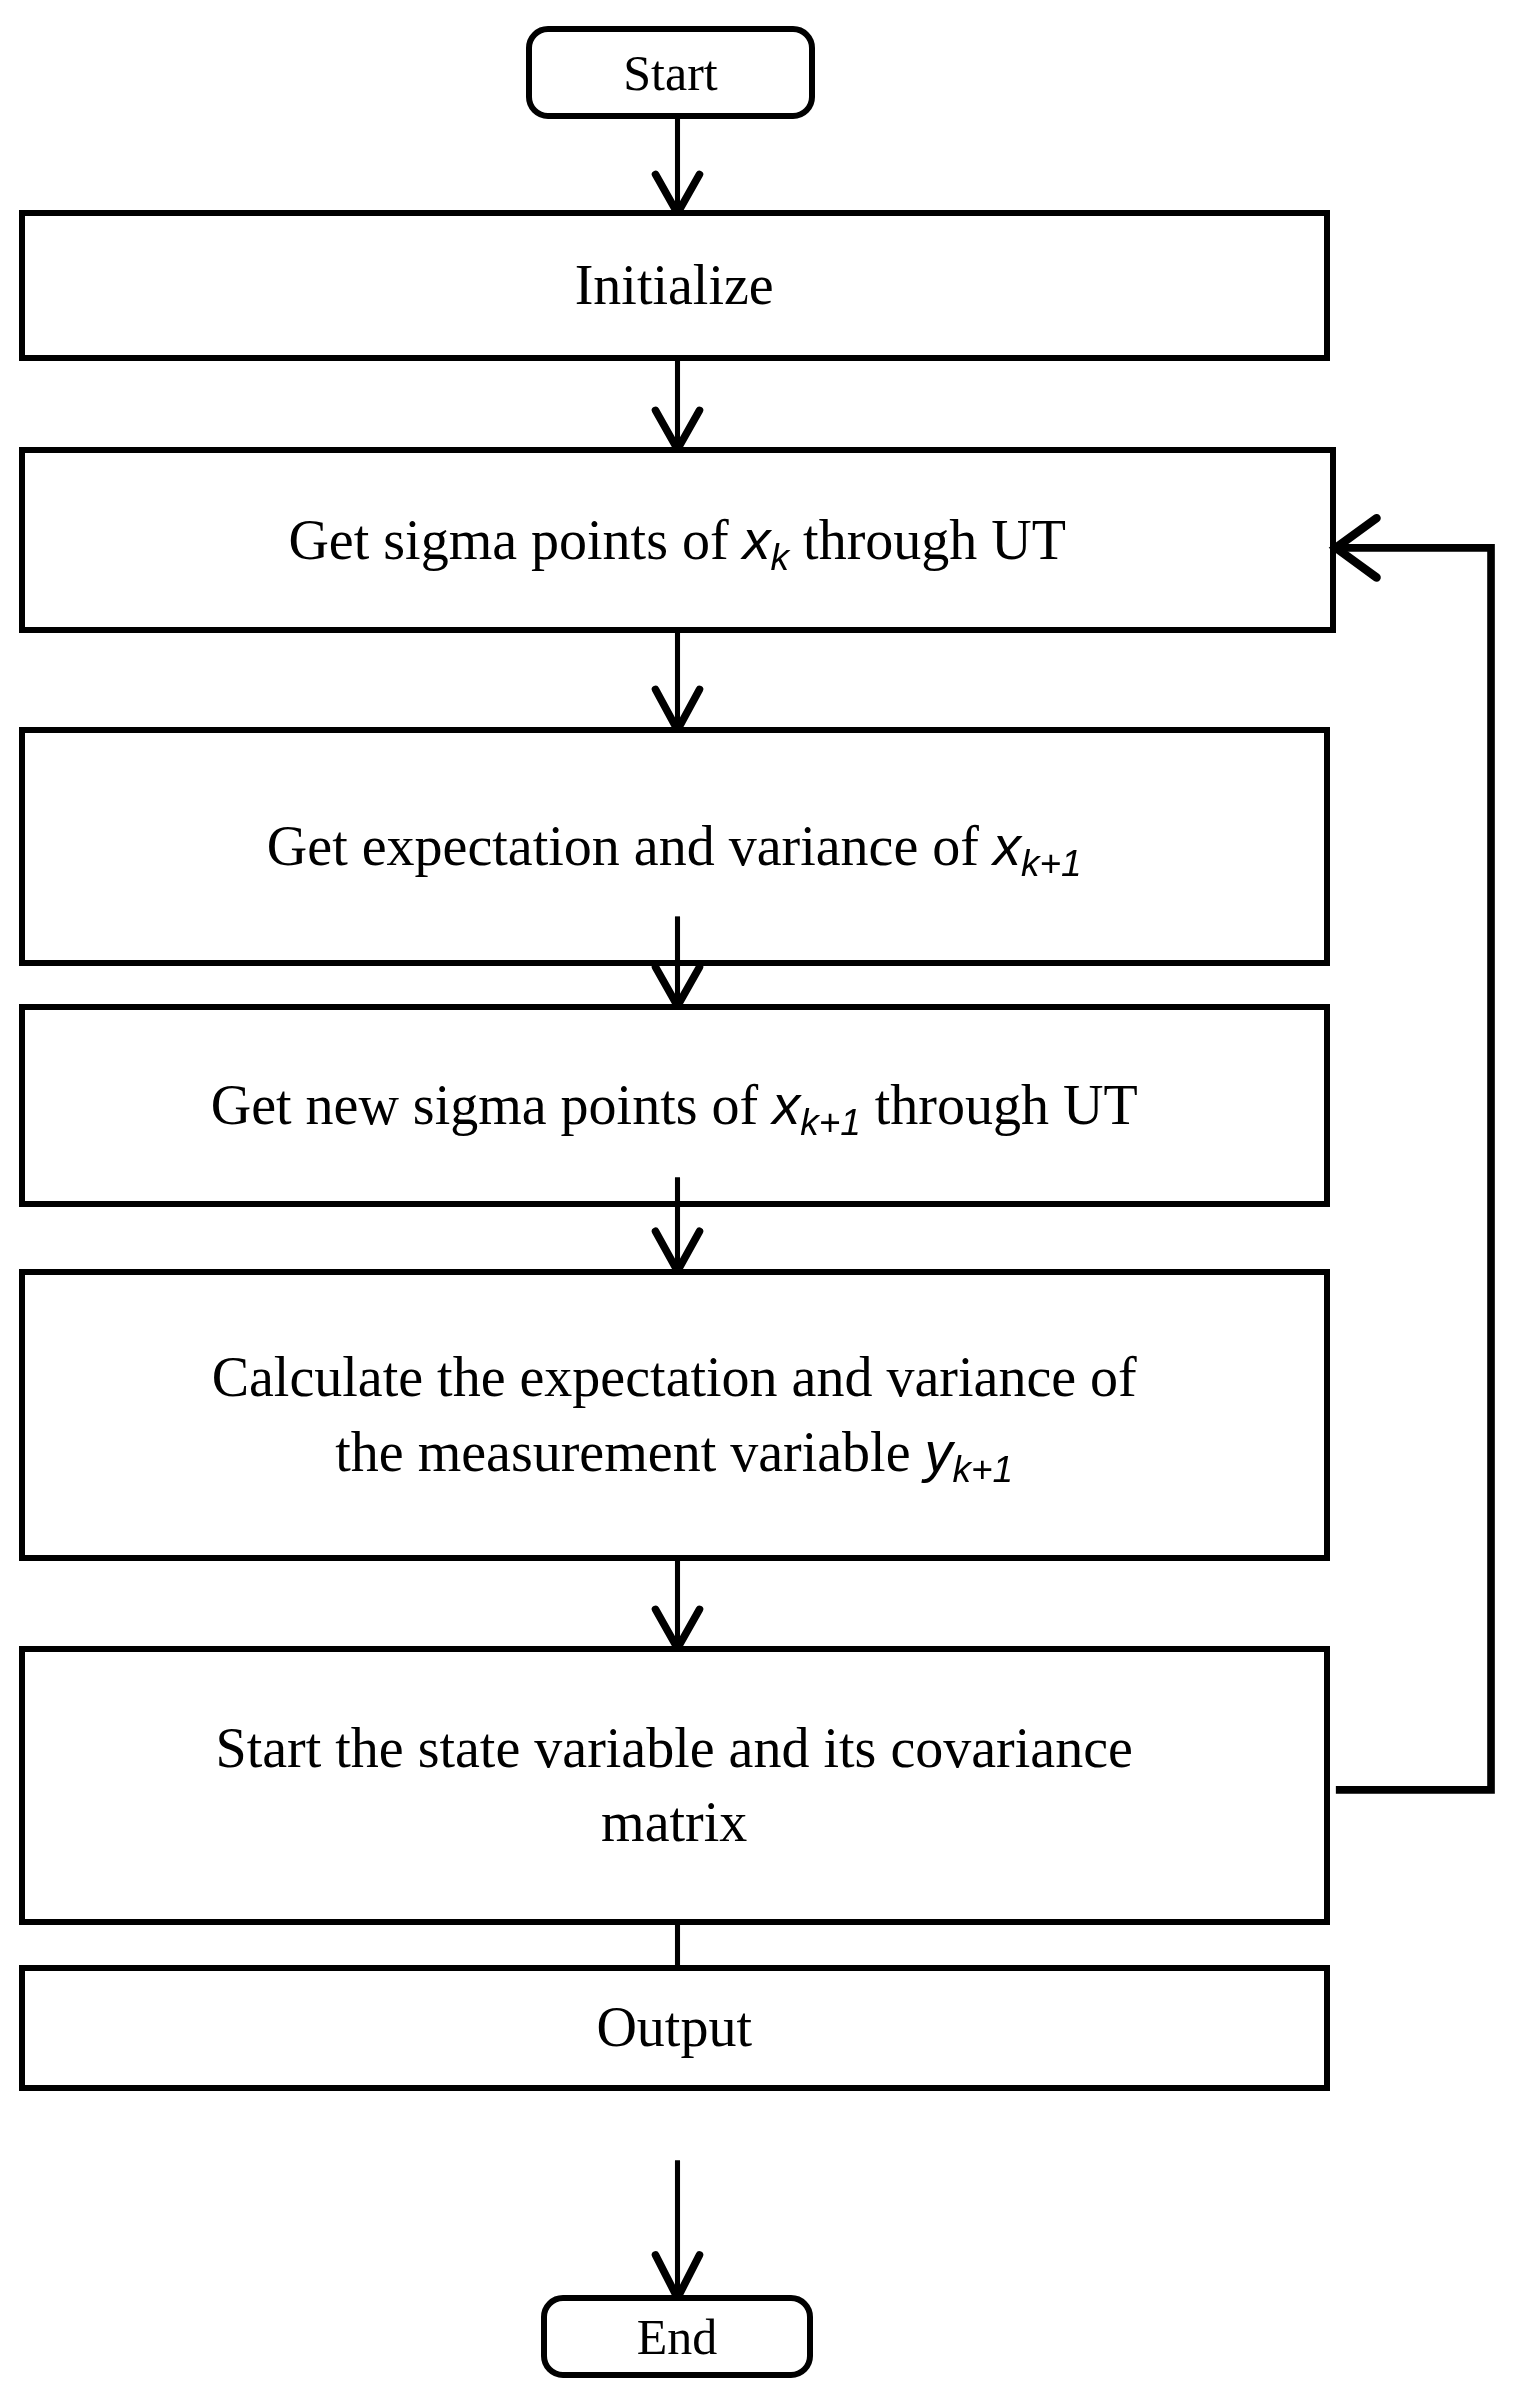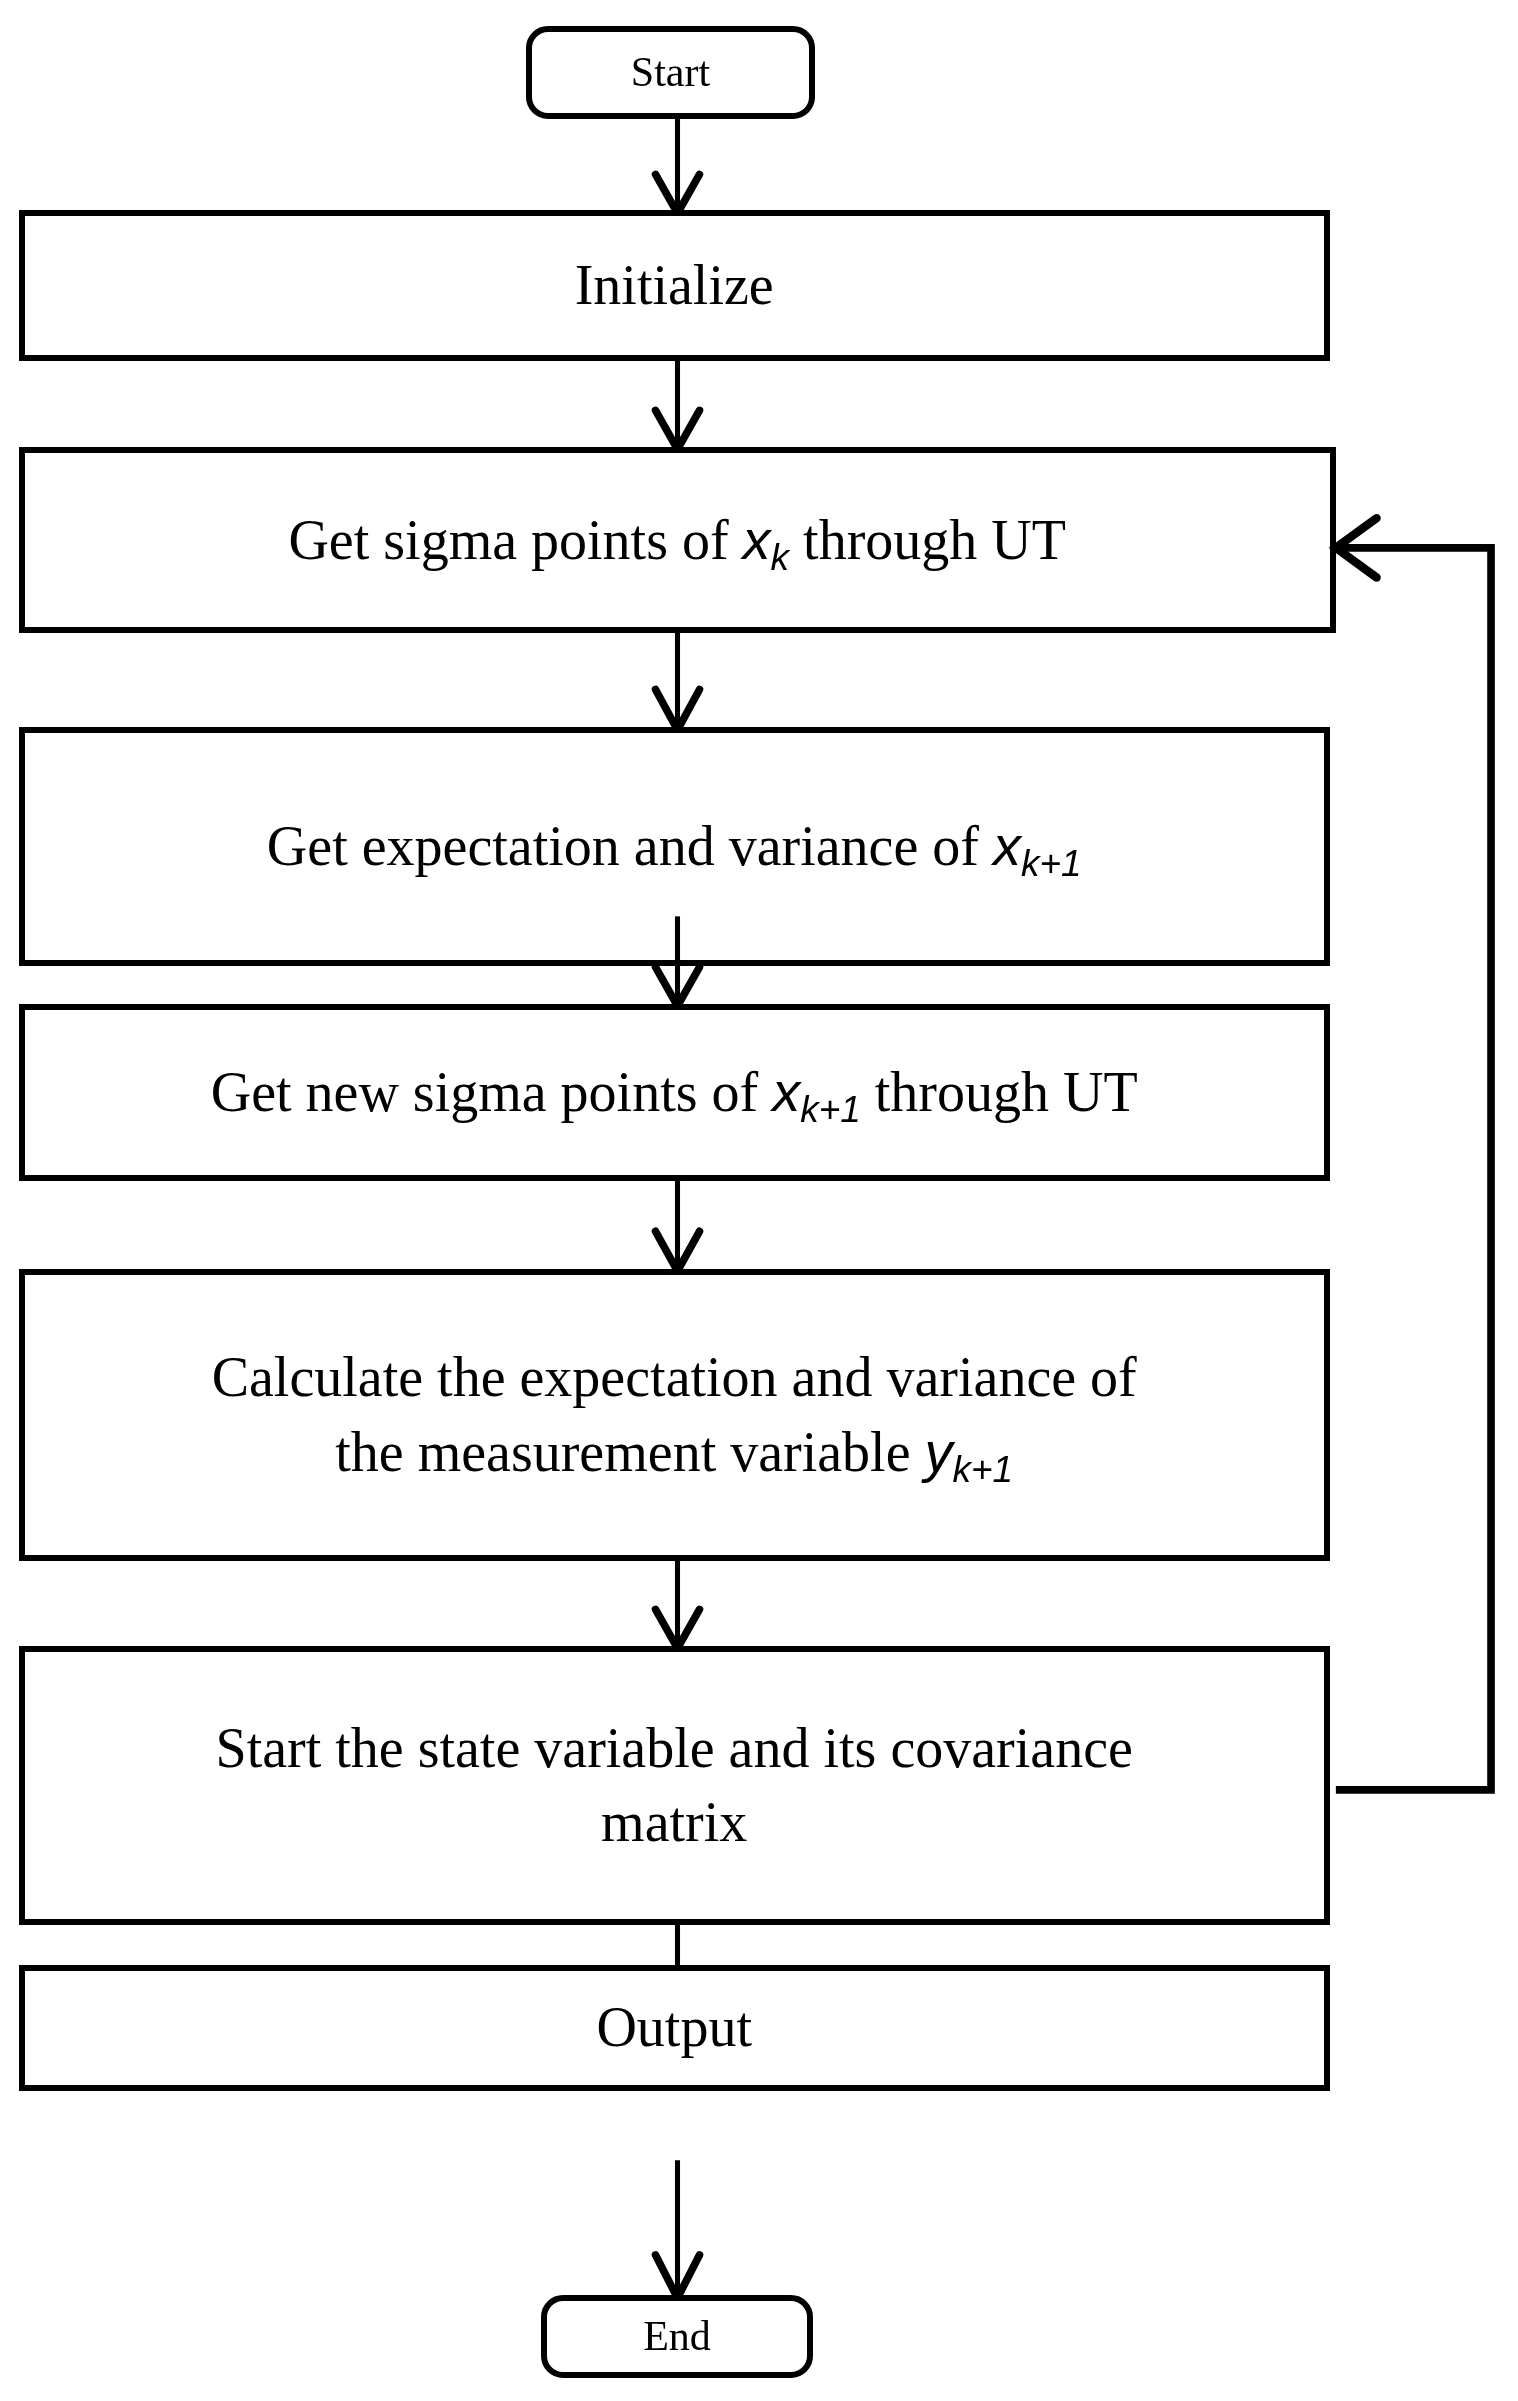--- a/index.html
+++ b/index.html
@@ -31,21 +31,21 @@
     justify-content: center;
     text-align: center;
     line-height: 1.32;
     color: #000000;
   }
   .node.process {
     font-size: 56px;
   }
   .node.terminator {
     border-radius: 22px;
-    font-size: 42px;
+    font-size: 50px;
     border-width: 6px;
   }
   .node .label {
     display: block;
     padding: 0 18.7px;
     white-space: pre-line;
   }
 
   
   .mvar {
@@ -66,21 +66,21 @@
   .conn svg {
     display: block;
     overflow: visible;
   }
 
   
   #node-start     { left: 526px;  top: 26px;   width: 289px;  height: 93px; }
   #node-init      { left: 18.7px;   top: 210px;  width: 1311px; height: 151px; }
   #node-sigma     { left: 18.7px;   top: 447px;  width: 1317px; height: 186px; }
   #node-expect    { left: 18.7px;   top: 727px;  width: 1311px; height: 239px; }
-  #node-newsigma  { left: 18.7px;   top: 1004px; width: 1311px; height: 177px; text-align: center; }
+  #node-newsigma  { left: 18.7px;   top: 1004px; width: 1311px; height: 203px; text-align: center; }
   #node-measure   { left: 18.7px;   top: 1269px; width: 1311px; height: 292px; align-items: center; }
   #node-update    { left: 18.7px;   top: 1646px; width: 1311px; height: 279px; }
   #node-output    { left: 18.7px;   top: 1965px; width: 1311px; height: 126px; }
   #node-end       { left: 541px;  top: 2295px; width: 272px;  height: 83px;  }
 
   #arrow-1 { left: 642px;  top: 117px;  width: 71px;  height: 98px; }
   #arrow-2 { left: 642px;  top: 358px;  width: 71px;  height: 93px; }
   #arrow-3 { left: 642px;  top: 630px;  width: 71px;  height: 102px; }
   #arrow-4 { left: 642px;  top: 916px; width: 71px;  height: 92px; }
   #arrow-5 { left: 642px;  top: 1177px; width: 71px;  height: 96px; }

